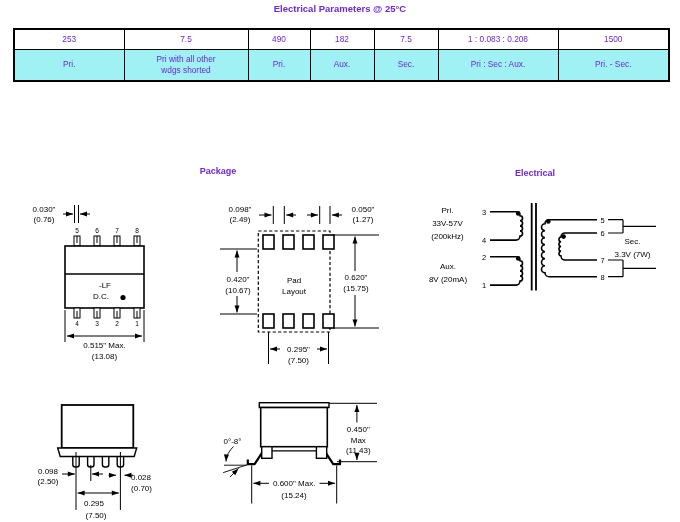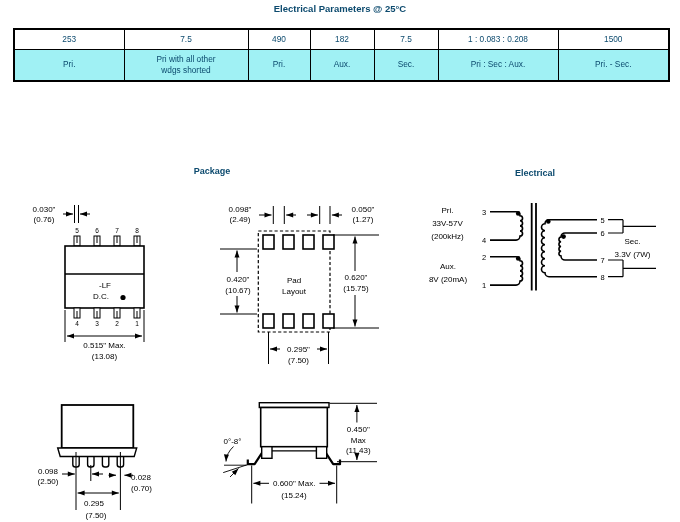--- a/index.html
+++ b/index.html
@@ -1,39 +1,39 @@
 <!DOCTYPE html>
 <html><head>
 <meta charset="utf-8">
 <style>
   html,body { margin:0; padding:0; background:#fff; }
   .page {
     position:relative; width:680px; height:522px; background:#ffffff;
-    font-family:"Liberation Sans", sans-serif; color:#0c4a6e; overflow:hidden;
+    font-family:"Liberation Sans", sans-serif; color:#6d28d9; overflow:hidden;
   }
   .title {
     position:absolute; top:3px; left:0; width:680px; text-align:center;
     font-size:9.5px; font-weight:bold;
   }
   .params {
     position:absolute; left:13px; top:28px;
     border-collapse:collapse; table-layout:fixed; width:655px;
     border:2px solid #000; background:#fff;
   }
   .params td {
     border:1.5px solid #000; text-align:center; vertical-align:middle;
     font-size:8.3px; line-height:1.3; padding:0 2px; overflow:hidden;
   }
   .params tr.r1 { height:44px; } .params tr.r2 { height:18px; }
   .params tr.r3 { height:20px; } .params tr.r4 { height:32px; }
   .params tr.r1 td { font-weight:bold; }
   .cyan td { background:var(--hl); }
   .narrow { padding:0 24px !important; }
   .sec-h { position:absolute; font-size:9px; font-weight:bold; text-align:center; width:90px; }
-  .sec-h.pkg { left:167px; top:166px; }
+  .sec-h.pkg { left:173px; top:166px; }
   .sec-h.sch { left:490px; top:168px; }
   svg { position:absolute; overflow:visible; }
   svg text { fill:#000; font-family:"Liberation Sans", sans-serif; }
   .t8  { font-size:8px; }
   .t75 { font-size:7.5px; }
   .t65 { font-size:6.5px; }
   .st  { stroke:#000; fill:none; stroke-width:1; }
   .st12{ stroke:#000; fill:none; stroke-width:1.2; }
   .st16{ stroke:#000; fill:none; stroke-width:1.6; }
   .st18{ stroke:#000; fill:none; stroke-width:1.8; }

